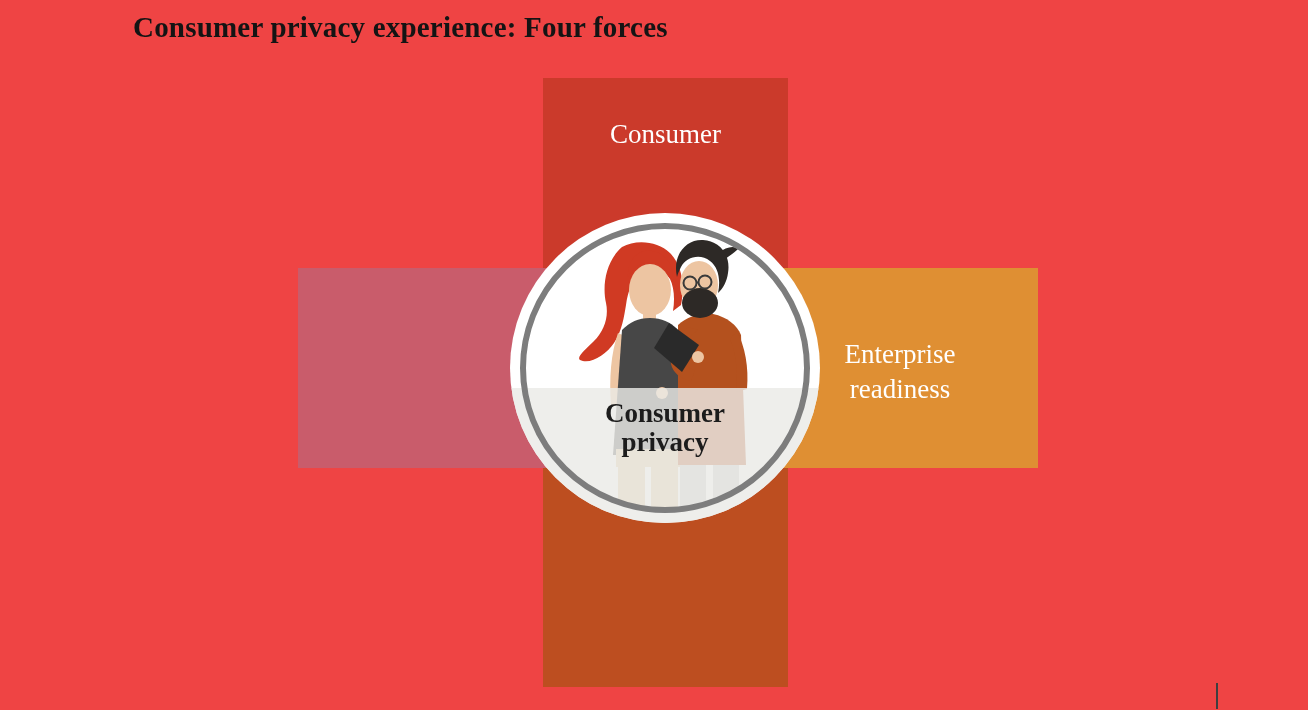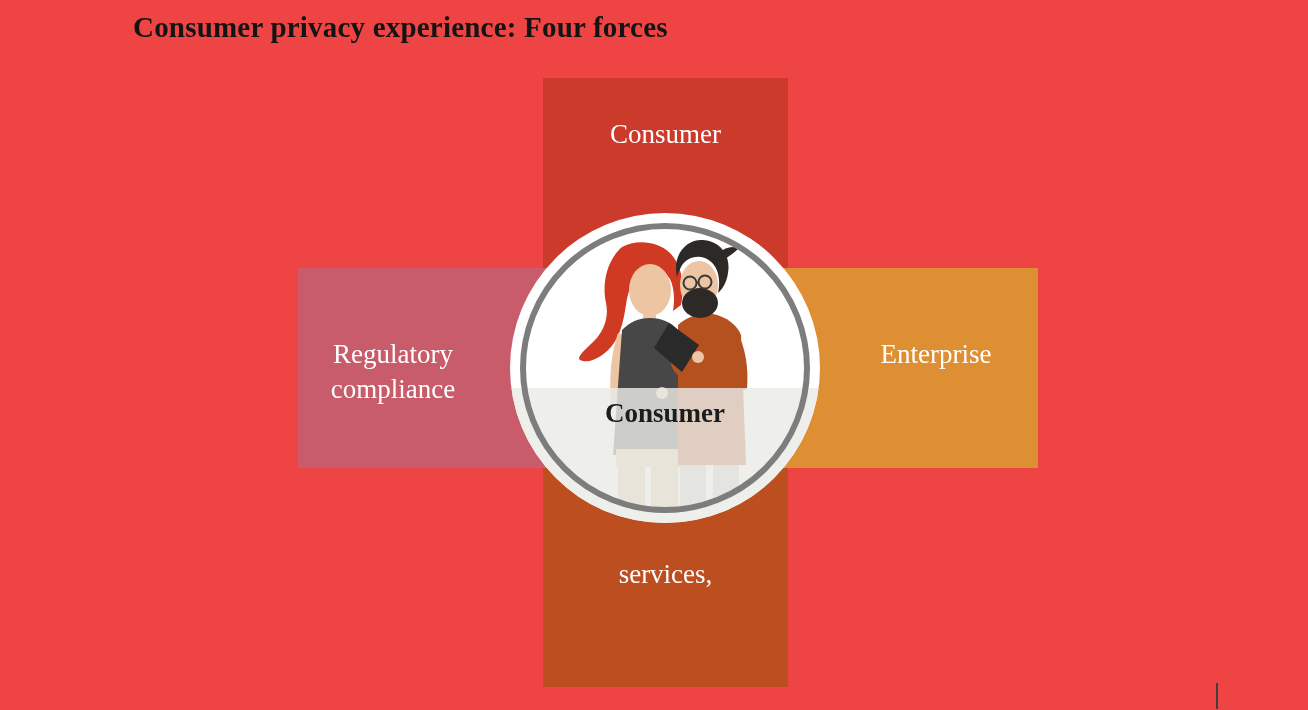--- a/index.html
+++ b/index.html
@@ -16,21 +16,21 @@
   .bar-bottom{left:543px;top:368px;width:245px;height:319px;background:#bd4e20;}
   .bar-left{left:298px;top:268px;width:370px;height:200px;background:#c95c6b;}
   .bar-right{left:666px;top:268px;width:372px;height:200px;background:#df8f33;}
   .force-label{
     position:absolute;color:#ffffff;font-size:27px;line-height:35px;
     text-align:center;font-weight:400;
   }
   .force-label span{display:block;}
   .label-top{left:543px;top:117px;width:245px;}
   .label-left{left:293px;top:337px;width:200px;}
-  .label-right{left:836px;top:337px;width:200px;}
+  .label-right{left:800px;top:337px;width:200px;}
   .label-bottom{left:543px;top:557px;width:245px;}
   .center-circle{
     position:absolute;left:510px;top:213px;width:310px;height:310px;
     background:#ffffff;border-radius:50%;overflow:hidden;
   }
   .center-circle svg{position:absolute;left:0;top:0;}
   .center-band{
     position:absolute;left:0;top:175px;width:310px;height:135px;
     background:rgba(234,234,231,0.82);
   }
@@ -55,29 +55,25 @@
   <div class="title">Consumer privacy experience: Four forces</div>
 
   <div class="bar bar-top"></div>
   <div class="bar bar-bottom"></div>
   <div class="bar bar-left"></div>
   <div class="bar bar-right"></div>
 
   <div class="force-label label-top">
     <span>Consumer</span>
   </div>
-  <div class="force-label label-left">
-    <span>Regulatory</span>
-    <span>compliance</span>
-  </div>
   <div class="force-label label-right">
     <span>Enterprise</span>
+    <span>readiness</span>
   </div>
   <div class="force-label label-bottom">
-    <span>services,</span>
   </div>
 
   <div class="center-circle">
 
     <svg width="310" height="310" viewBox="0 0 310 310">
       <defs>
         <clipPath id="innerClip">
             <circle cx="155" cy="155" r="140"></circle>
           </clipPath>
       </defs>
@@ -113,18 +109,19 @@
         <polygon points="159,110 189,132 172,159 144,135" fill="#2a2a2a"></polygon>
         <circle cx="188" cy="144" r="6" fill="#edc5a2"></circle>
         <circle cx="152" cy="180" r="6" fill="#edc5a2"></circle>
       </g>
     </svg>
 
     <div class="center-band"></div>
     <div class="center-ring"></div>
     <div class="center-label">
       <span>Consumer</span>
+      <span>privacy</span>
     </div>
   </div>
 
   <div class="text-cursor"></div>
 
 </div>
 
 </body></html>

